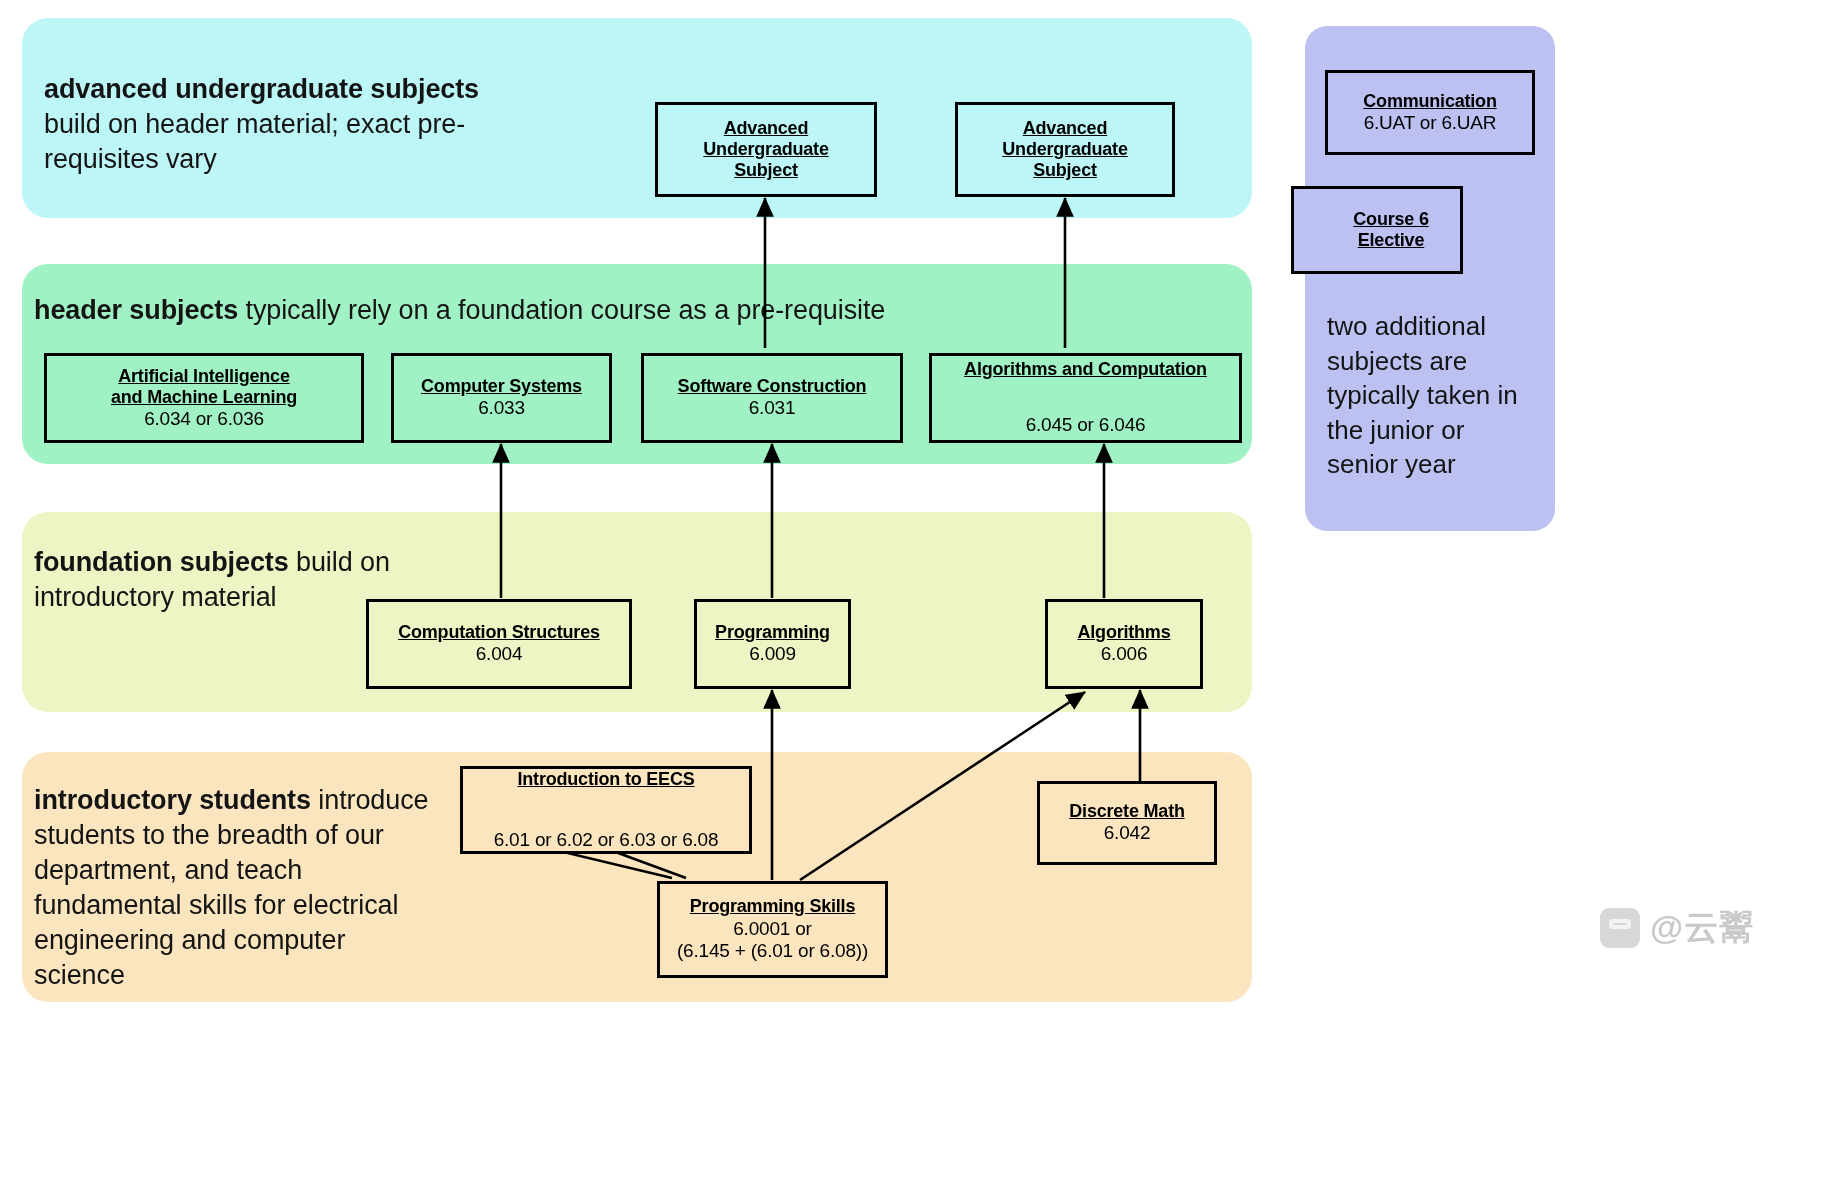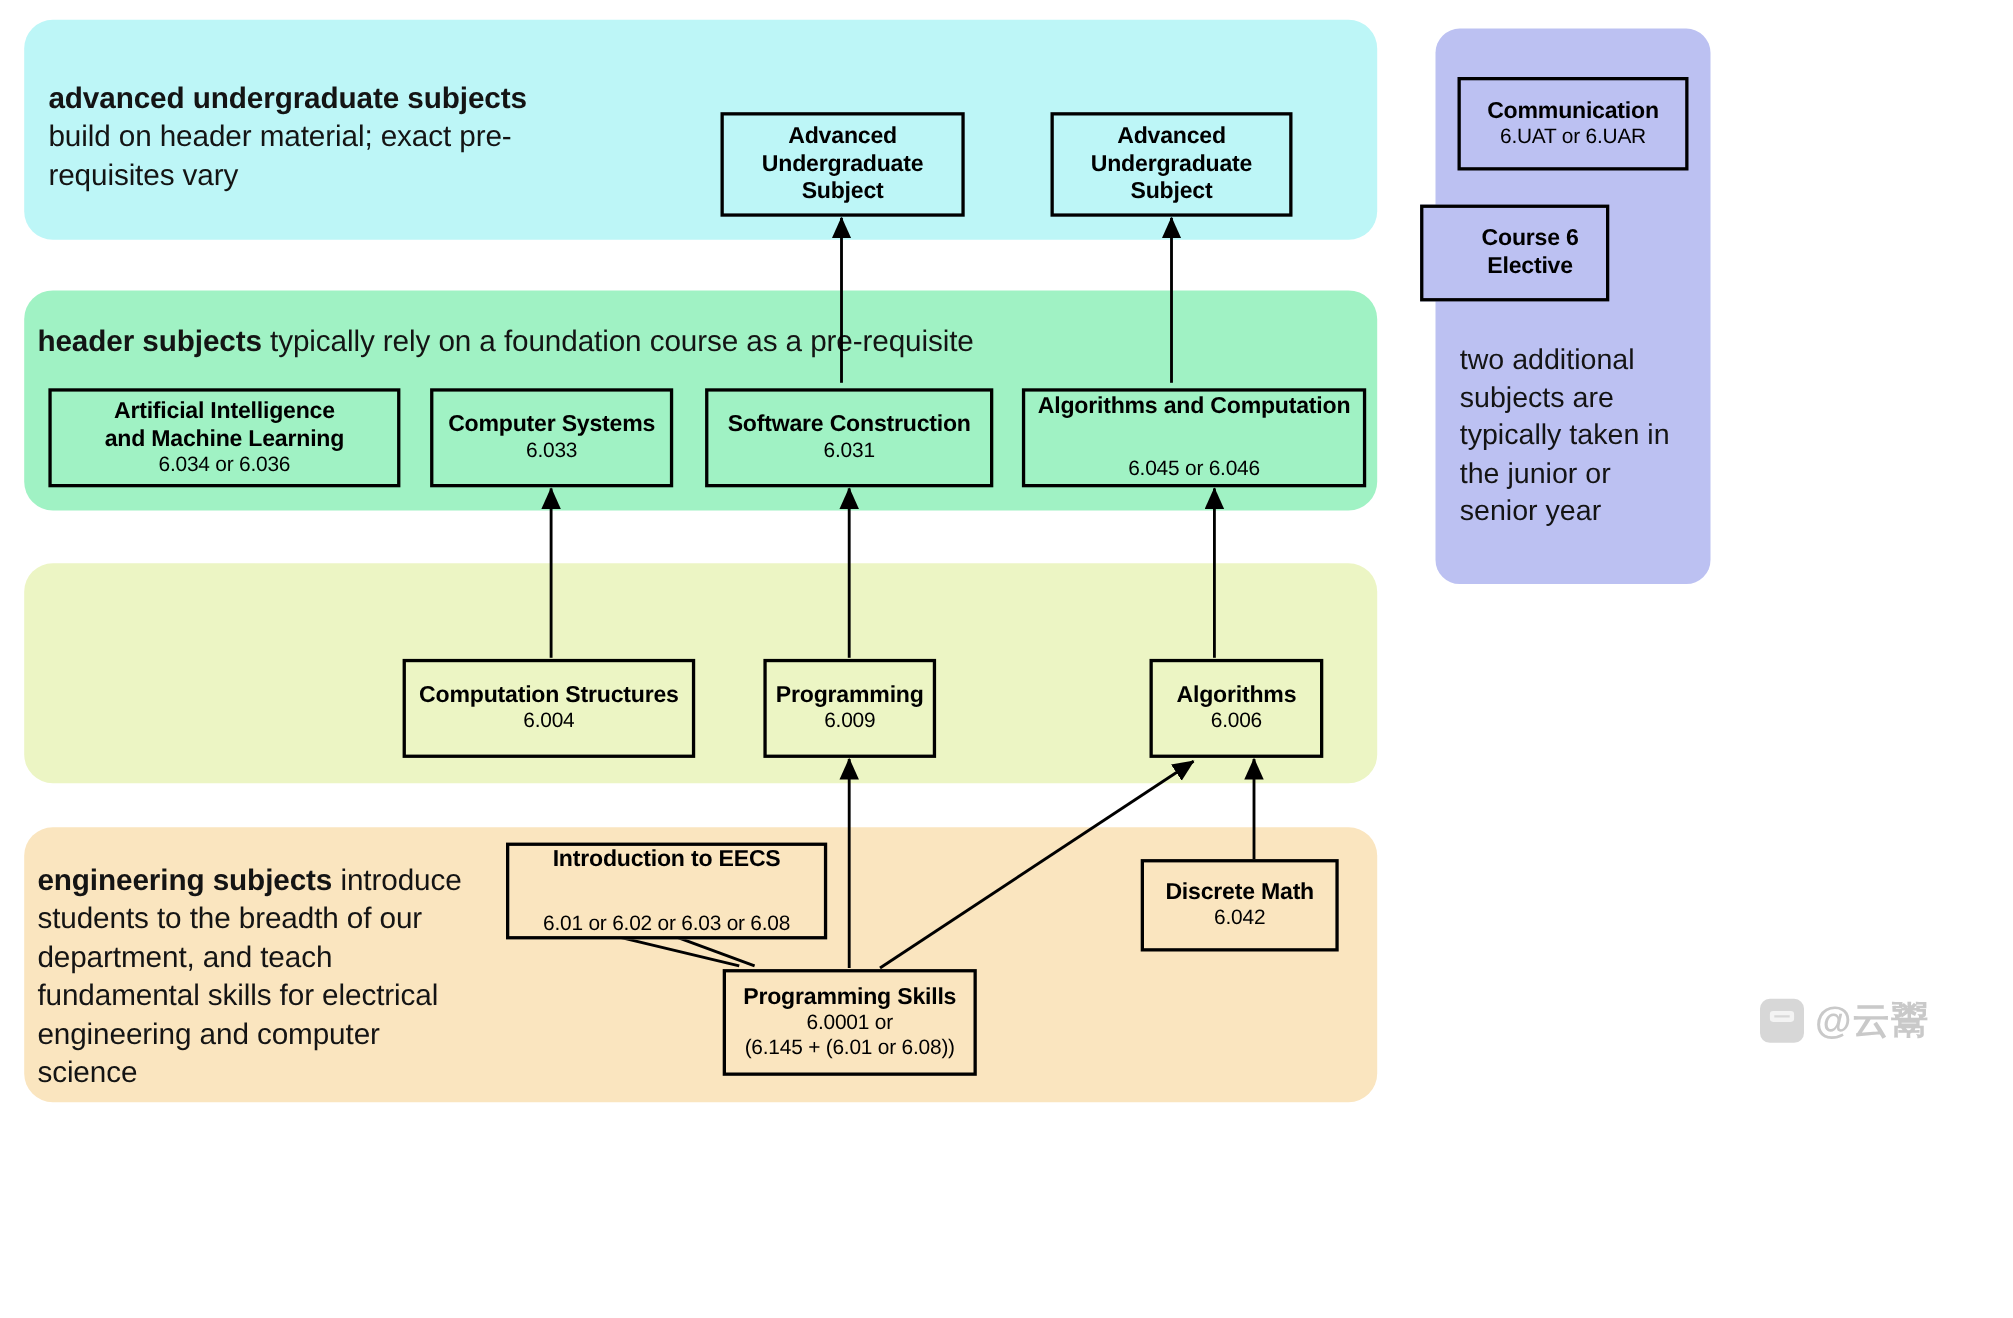--- a/index.html
+++ b/index.html
@@ -46,23 +46,24 @@
     box-sizing: border-box;
     display: flex;
     flex-direction: column;
     align-items: center;
     justify-content: center;
     text-align: center;
     line-height: 1.18;
   }
   .node .title {
     font-weight: bold;
-    font-size: 21px;
+    font-size: 18px;
     letter-spacing: -0.2px;
     white-space: pre-line;
+    text-decoration: underline;
   }
   .node .code {
     font-weight: normal;
     font-size: 19px;
     letter-spacing: -0.2px;
     white-space: pre-line;
   }
   .node.adv  { background: #bdf6f7; }
   .node.hdr  { background: #a0f2c4; }
   .node.fnd  { background: #ecf5c4; }
@@ -133,23 +134,27 @@
   <div class="band-caption" style="left:44px; top:72px; width:480px;">
     <b>advanced undergraduate subjects</b>
     <span>build on header material; exact pre-requisites vary</span>
   </div>
 
   <div class="band-caption" style="left:34px; top:293px; width:1000px;">
     <b>header subjects</b>
     <span>typically rely on a foundation course as a pre-requisite</span>
   </div>
 
+  <div class="band-caption" style="left:34px; top:545px; width:370px;">
+    <b>foundation subjects</b>
+    <span>build on introductory material</span>
+  </div>
 
   <div class="band-caption" style="left:34px; top:783px; width:400px;">
-    <b>engineering subjects</b>
+    <b>introductory students</b>
     <span>introduce students to the breadth of our department, and teach fundamental skills for electrical engineering and computer science</span>
   </div>
 
   <svg id="arrows" viewBox="0 0 1830 1198">
     <defs>
       <marker id="ah" markerWidth="10" markerHeight="10" refX="7.2" refY="3.4" orient="auto" markerUnits="strokeWidth">
         <path d="M0,0 L7.6,3.4 L0,6.8 z" fill="#000"></path>
       </marker>
     </defs>
     <g stroke="#000" stroke-width="2.6" fill="none" marker-end="url(#ah)">

